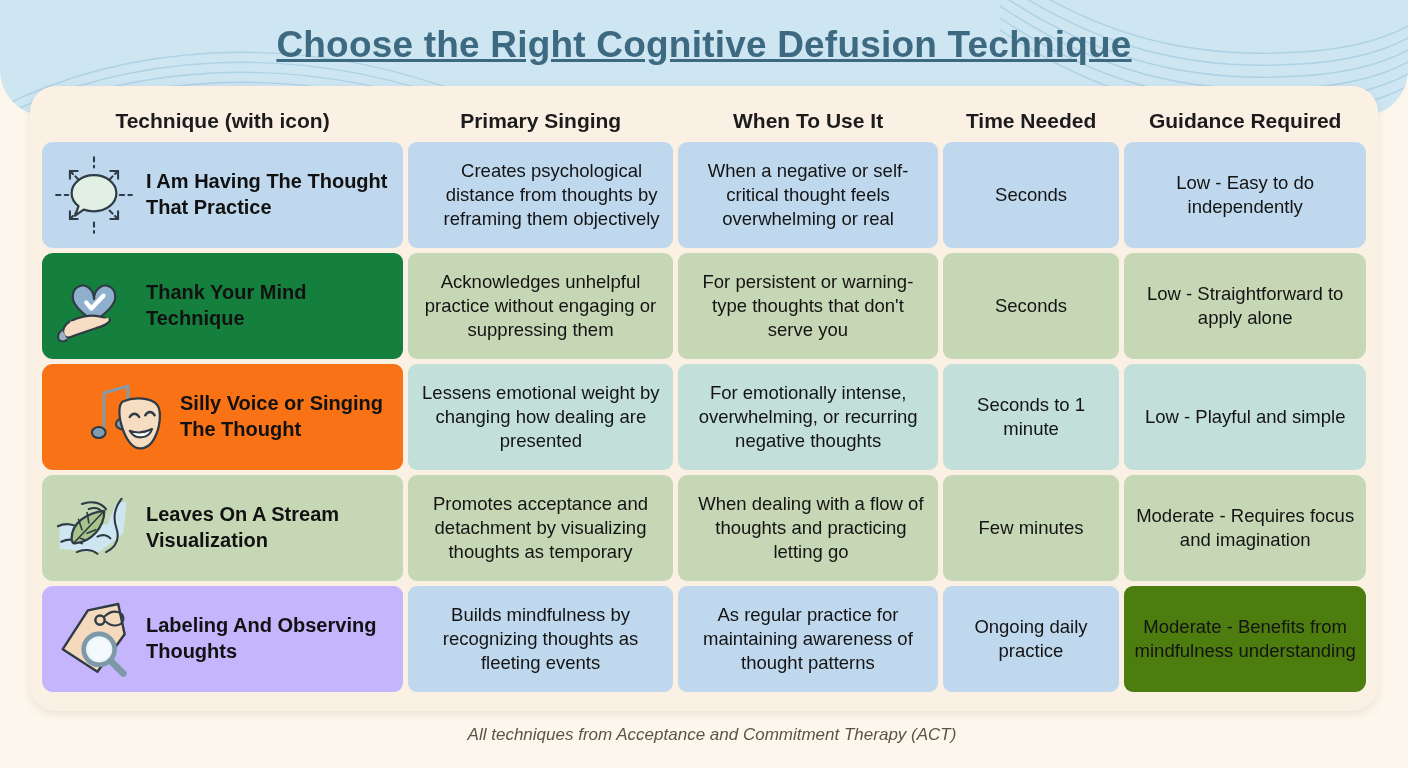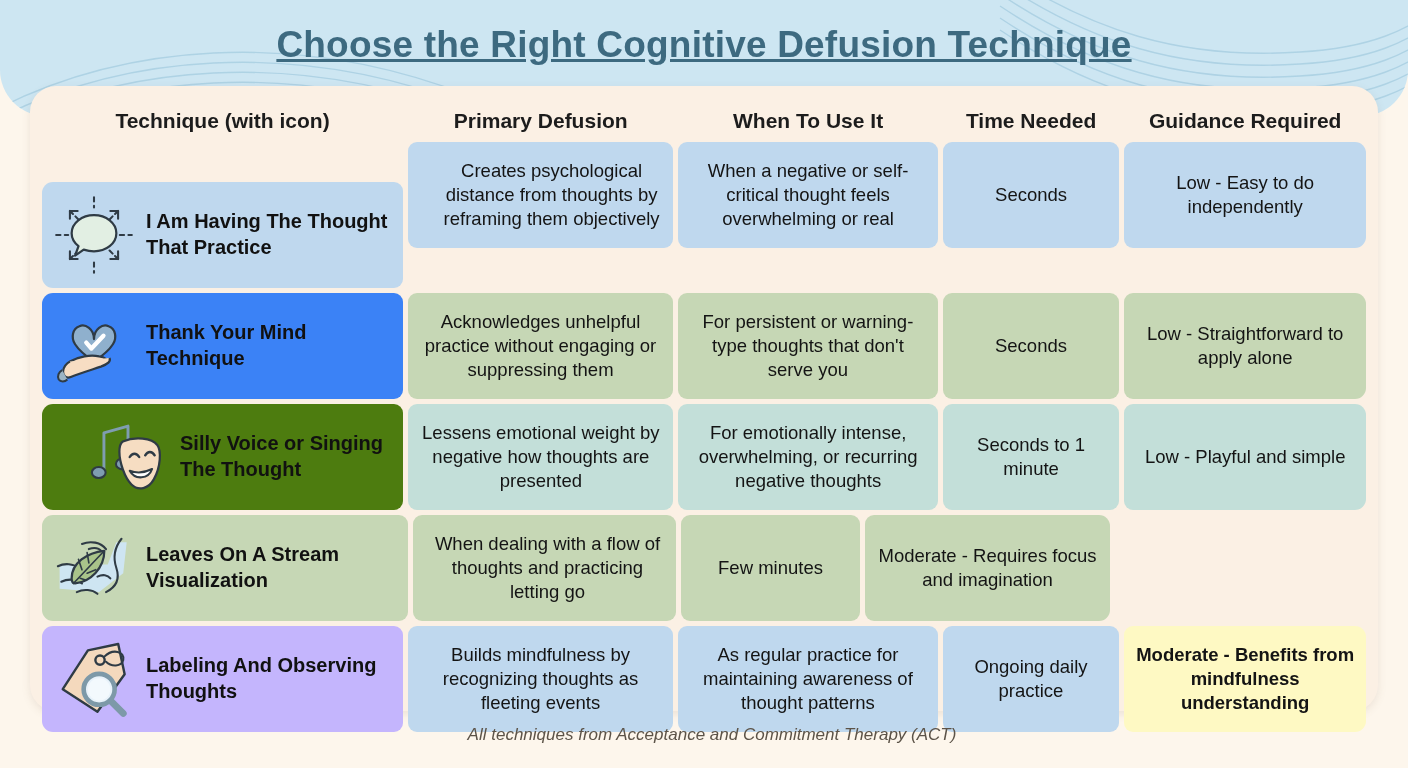--- a/index.html
+++ b/index.html
@@ -161,28 +161,28 @@
       </g>
     </svg>
   </div>
 
   <div id="page-title">Choose the Right Cognitive Defusion Technique</div>
 
   <div id="card">
     <div id="table">
       <div class="thead">
         <div class="th c0">Technique (with icon)</div>
-        <div class="th c1">Primary Defusion</div>
+        <div class="th c1">Primary Singing</div>
         <div class="th c2">When To Use It</div>
         <div class="th c3">Time Needed</div>
         <div class="th c4">Guidance Required</div>
       </div>
       <div class="tbody" id="tbody">
           <div class="trow">
-            <div class="cell c0 technique corner-l" style="background: rgb(191, 216, 238); margin-top: 40px;">
+            <div class="cell c0 technique corner-l" style="background: rgb(191, 216, 238);">
               <div class="tech-icon">
     <svg viewBox="0 0 100 100" width="86" height="86">
       <g stroke="#2f3b45" stroke-width="2.4" fill="none" stroke-linecap="round">
         <line x1="50" y1="6" x2="50" y2="18" stroke-dasharray="5 5"></line>
         <line x1="50" y1="82" x2="50" y2="94" stroke-dasharray="5 5"></line>
         <line x1="6" y1="50" x2="20" y2="50" stroke-dasharray="5 5"></line>
         <line x1="80" y1="50" x2="94" y2="50" stroke-dasharray="5 5"></line>
         <path d="M22,22 L34,34" stroke-dasharray="5 4"></path>
         <path d="M22,22 l0,9 M22,22 l9,0"></path>
         <path d="M78,22 L66,34" stroke-dasharray="5 4"></path>
@@ -196,55 +196,55 @@
     </svg>
               </div>
               <div class="tech-label">I Am Having The Thought That Practice</div>
             </div>
             <div class="cell c1" style="background: rgb(191, 216, 238); padding-left: 32px;">Creates psychological distance from thoughts by reframing them objectively</div>
             <div class="cell c2" style="background: rgb(191, 216, 238);">When a negative or self-critical thought feels overwhelming or real</div>
             <div class="cell c3" style="background: rgb(191, 216, 238);">Seconds</div>
             <div class="cell c4 corner-r" style="background: rgb(191, 216, 238);">Low - Easy to do independently</div>
           </div>
           <div class="trow">
-            <div class="cell c0 technique corner-l" style="background: #3b82f6;">
+            <div class="cell c0 technique corner-l" style="background: #15803d;">
               <div class="tech-icon">
     <svg viewBox="0 0 100 100" width="86" height="86">
       <path d="M50,42 C50,30 40,24 33,27 C25,30 23,40 28,48 C33,56 44,64 50,68 C56,64 67,56 72,48 C77,40 75,30 67,27 C60,24 50,30 50,42 Z" fill="#8fb0cd" stroke="#2f3b45" stroke-width="2.6" stroke-linejoin="round"></path>
       <path d="M41,46 L47,53 L61,38" fill="none" stroke="#ffffff" stroke-width="5" stroke-linecap="round" stroke-linejoin="round"></path>
       <path d="M22,68 C32,62 46,60 56,62 C63,63 66,66 64,70 C62,74 52,74 44,73" fill="#f7ddc3" stroke="#2f3b45" stroke-width="2.6" stroke-linejoin="round"></path>
       <path d="M22,68 C18,70 14,75 14,80 C14,85 18,88 23,86 C33,82 46,78 58,74 C66,71 70,68 68,64" fill="#f7ddc3" stroke="#2f3b45" stroke-width="2.6" stroke-linejoin="round"></path>
       <path d="M13,78 C9,80 7,85 9,89 C11,92 16,92 19,89" fill="#9bb4c4" stroke="#2f3b45" stroke-width="2.4"></path>
     </svg>
               </div>
               <div class="tech-label">Thank Your Mind Technique</div>
             </div>
             <div class="cell c1" style="background: rgb(198, 215, 181);">Acknowledges unhelpful practice without engaging or suppressing them</div>
             <div class="cell c2" style="background: rgb(198, 215, 181);">For persistent or warning-type thoughts that don't serve you</div>
             <div class="cell c3" style="background: rgb(198, 215, 181);">Seconds</div>
             <div class="cell c4 corner-r" style="background: rgb(198, 215, 181);">Low - Straightforward to apply alone</div>
           </div>
           <div class="trow">
-            <div class="cell c0 technique corner-l" style="background: #4d7c0f; padding-left: 40px;">
+            <div class="cell c0 technique corner-l" style="background: #f97316; padding-left: 40px;">
               <div class="tech-icon">
     <svg viewBox="0 0 100 100" width="86" height="86">
       <g stroke="#2f3b45" stroke-width="2.6" fill="none" stroke-linejoin="round">
         <path d="M22,66 L22,22 L50,14 L50,30" stroke="#7f9db1" stroke-width="3.4"></path>
         <ellipse cx="16" cy="68" rx="8" ry="6.4" fill="#7f9db1" stroke="#2f3b45" stroke-width="2.4"></ellipse>
         <ellipse cx="44" cy="58" rx="8" ry="6.4" fill="#7f9db1" stroke="#2f3b45" stroke-width="2.4"></ellipse>
       </g>
       <path d="M44,32 C58,26 78,28 84,36 C89,43 88,62 80,76 C74,87 62,90 54,82 C46,74 40,56 40,44 C40,38 41,34 44,32 Z" fill="#f6ddc2" stroke="#2f3b45" stroke-width="2.6" stroke-linejoin="round"></path>
       <path d="M52,50 C55,45 60,45 63,50" fill="none" stroke="#2f3b45" stroke-width="2.8" stroke-linecap="round"></path>
       <path d="M70,48 C73,43 78,43 81,48" fill="none" stroke="#2f3b45" stroke-width="2.8" stroke-linecap="round"></path>
       <path d="M52,66 C58,77 74,76 78,64 C70,68 60,69 52,66 Z" fill="#ffffff" stroke="#2f3b45" stroke-width="2.4" stroke-linejoin="round"></path>
     </svg>
               </div>
               <div class="tech-label">Silly Voice or Singing The Thought</div>
             </div>
-            <div class="cell c1" style="background: rgb(195, 223, 217);">Lessens emotional weight by negative how thoughts are presented</div>
+            <div class="cell c1" style="background: rgb(195, 223, 217);">Lessens emotional weight by changing how dealing are presented</div>
             <div class="cell c2" style="background: rgb(195, 223, 217);">For emotionally intense, overwhelming, or recurring negative thoughts</div>
             <div class="cell c3" style="background: rgb(195, 223, 217);">Seconds to 1 minute</div>
             <div class="cell c4 corner-r" style="background: rgb(195, 223, 217);">Low - Playful and simple</div>
           </div>
           <div class="trow">
             <div class="cell c0 technique corner-l" style="background: rgb(198, 215, 181);">
               <div class="tech-icon">
     <svg viewBox="0 0 100 100" width="86" height="86">
       <path d="M10,46 L66,46 L76,20 L88,20 L84,56 L56,78 L10,74 Z" fill="#cfe6f5" opacity="0.95"></path>
       <g fill="none" stroke="#2f3b45" stroke-width="2.4" stroke-linecap="round">
@@ -261,20 +261,21 @@
         <path d="M26,68 L62,30"></path>
         <path d="M36,52 L32,40"></path>
         <path d="M44,44 L42,32"></path>
         <path d="M42,56 L52,52"></path>
         <path d="M34,62 L40,64"></path>
       </g>
     </svg>
               </div>
               <div class="tech-label">Leaves On A Stream Visualization</div>
             </div>
+            <div class="cell c1" style="background: rgb(198, 215, 181);">Promotes acceptance and detachment by visualizing thoughts as temporary</div>
             <div class="cell c2" style="background: rgb(198, 215, 181); padding-left: 16px;">When dealing with a flow of thoughts and practicing letting go</div>
             <div class="cell c3" style="background: rgb(198, 215, 181);">Few minutes</div>
             <div class="cell c4 corner-r" style="background: rgb(198, 215, 181);">Moderate - Requires focus and imagination</div>
           </div>
           <div class="trow">
             <div class="cell c0 technique corner-l" style="background: #c4b5fd;">
               <div class="tech-icon">
     <svg viewBox="0 0 100 100" width="86" height="86">
       <path d="M50,16 L86,16 L86,52 L46,88 L12,54 Z" fill="#f4d9bd" stroke="#2f3b45" stroke-width="2.8" stroke-linejoin="round" transform="rotate(-12 50 50)"></path>
       <circle cx="57" cy="28" r="5.4" fill="#f4d9bd" stroke="#2f3b45" stroke-width="2.8"></circle>
@@ -282,20 +283,20 @@
       <circle cx="56" cy="62" r="18" fill="#e8f2fa" stroke="#7d99a8" stroke-width="5.4"></circle>
       <circle cx="56" cy="62" r="13" fill="#f3f9fd" stroke="none"></circle>
       <path d="M70,76 L84,90" stroke="#7d99a8" stroke-width="8" stroke-linecap="round"></path>
     </svg>
               </div>
               <div class="tech-label">Labeling And Observing Thoughts</div>
             </div>
             <div class="cell c1" style="background: rgb(191, 216, 238);">Builds mindfulness by recognizing thoughts as fleeting events</div>
             <div class="cell c2" style="background: rgb(191, 216, 238);">As regular practice for maintaining awareness of thought patterns</div>
             <div class="cell c3" style="background: rgb(191, 216, 238);">Ongoing daily practice</div>
-            <div class="cell c4 corner-r" style="background: #fef9c3; font-weight: bold;">Moderate - Benefits from mindfulness understanding</div>
+            <div class="cell c4 corner-r" style="background: #4d7c0f;">Moderate - Benefits from mindfulness understanding</div>
           </div>
         </div>
     </div>
   </div>
 
   <div id="footer">All techniques from Acceptance and Commitment Therapy (ACT)</div>
 </div>
 
 </body></html>

